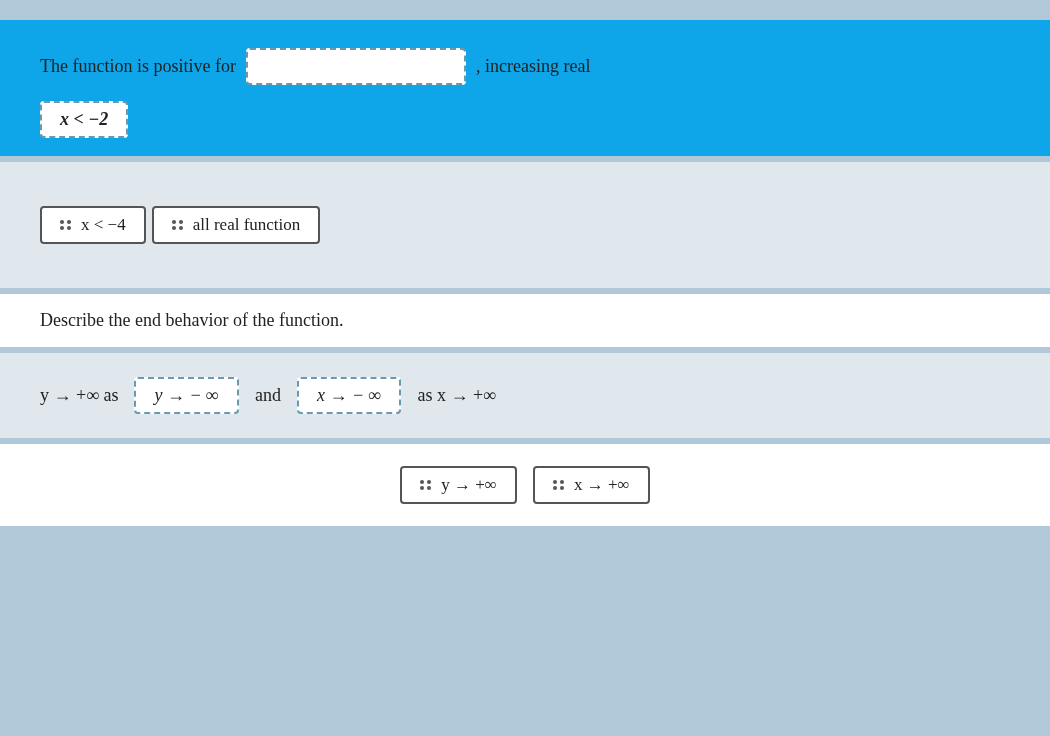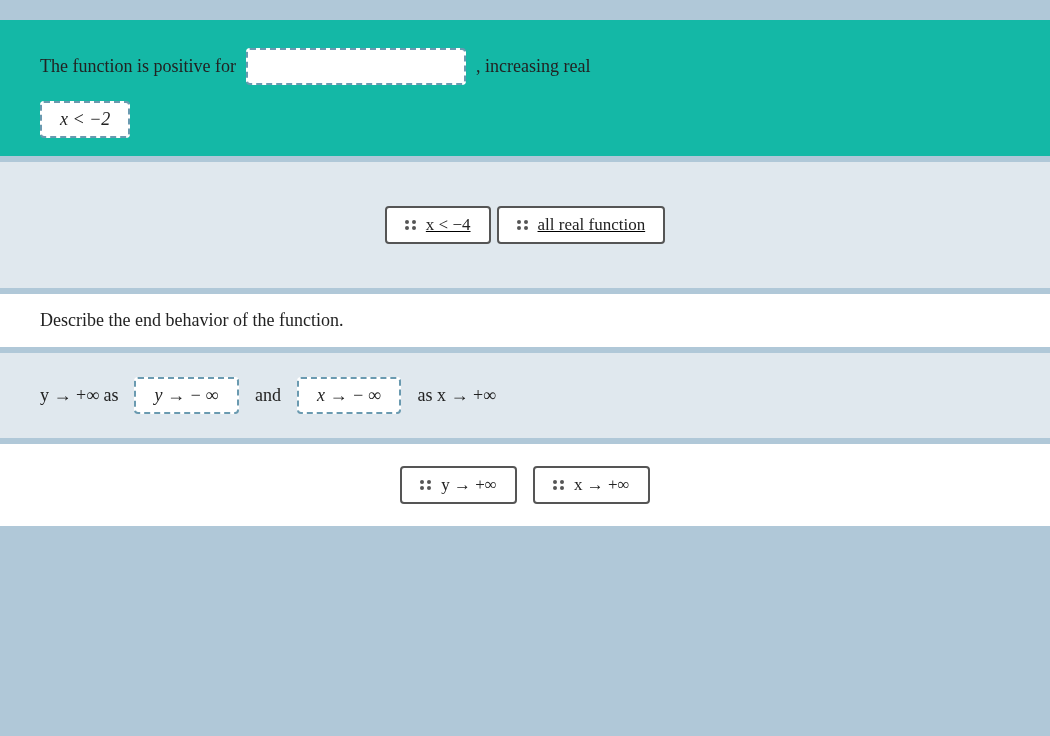--- a/index.html
+++ b/index.html
@@ -64,47 +64,47 @@
     .drag-dots span::after {
       content: '';
       width: 4px;
       height: 4px;
       background: #555;
       border-radius: 50%;
       display: block;
     }
 
     .top-section {
-      background: #14b8a6;
+      background: #0ea5e9;
       padding: 28px 40px 18px 40px;
       margin-bottom: 6px;
     }
 
     .top-row {
       display: flex;
       align-items: center;
       gap: 10px;
       flex-wrap: wrap;
       margin-bottom: 16px;
     }
 
     .second-row {
       display: flex;
       align-items: center;
       gap: 4px;
       flex-wrap: wrap;
+      font-weight: bold;
     }
 
     .options-row {
       display: flex;
       align-items: center;
-      justify-content: center;
+      justify-content: flex-start;
       gap: 6px;
       padding: 20px 0;
-      text-decoration: underline;
     }
 
     .end-behavior-section {
       background: #fff;
       padding: 16px 40px;
       margin-bottom: 6px;
     }
 
     .end-behavior-gray {
       background: #e0e8ee;

